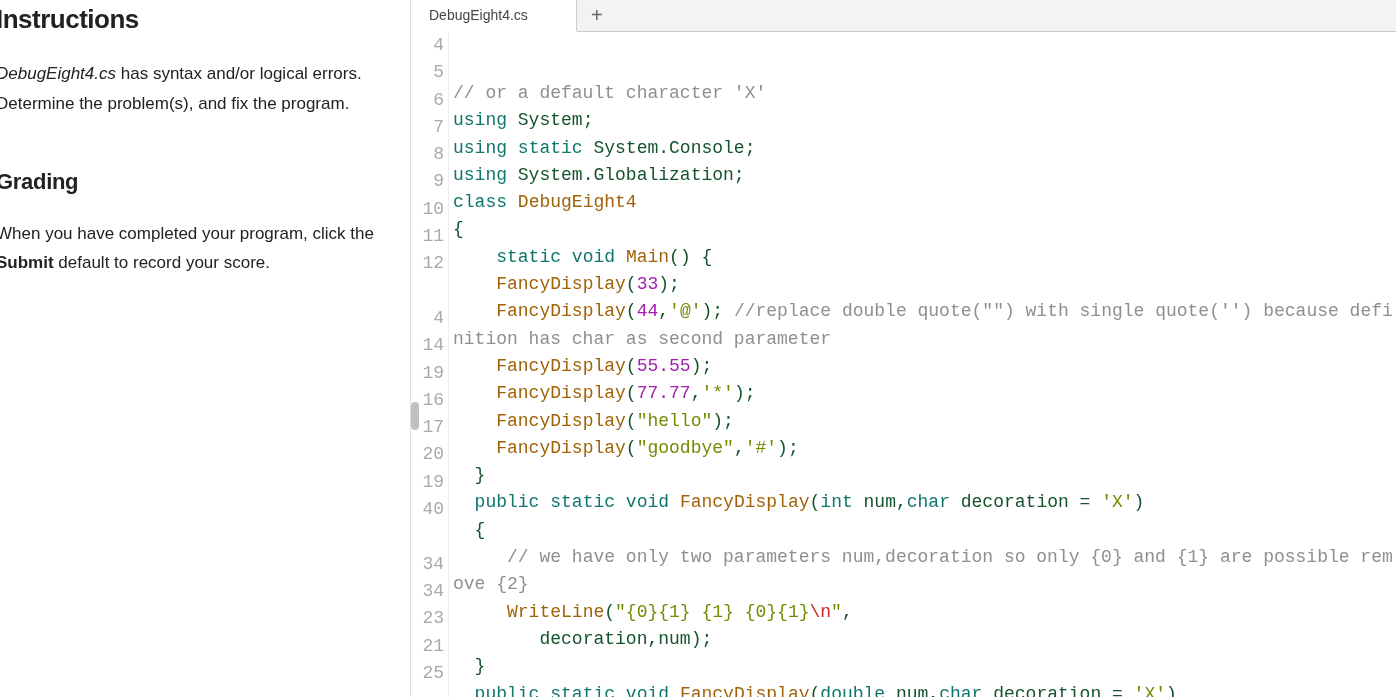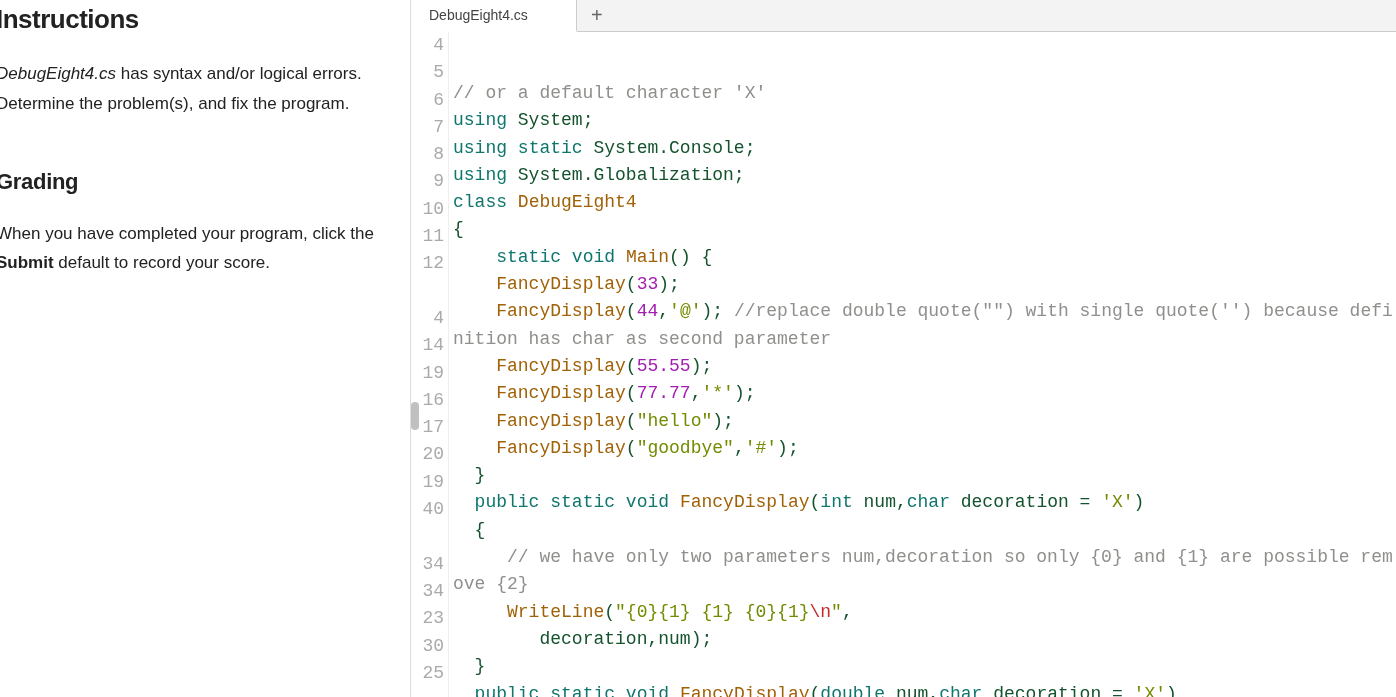--- a/index.html
+++ b/index.html
@@ -118,20 +118,20 @@
           <div>19</div>
           <div>16</div>
           <div>17</div>
           <div>20</div>
           <div>19</div>
           <div>40</div>
           <div class="wrap-blank"></div>
           <div>34</div>
           <div>34</div>
           <div>23</div>
-          <div>30</div>
+          <div>21</div>
           <div>25</div>
         </div>
       <div class="code" id="code"><span class="line"><span class="c-comment">// or a default character 'X'</span></span><span class="line"><span class="c-keyword">using</span><span class="c-plain"> System;</span></span><span class="line"><span class="c-keyword">using</span><span class="c-plain"> </span><span class="c-keyword">static</span><span class="c-plain"> System.Console;</span></span><span class="line"><span class="c-keyword">using</span><span class="c-plain"> System.Globalization;</span></span><span class="line"><span class="c-keyword">class</span><span class="c-plain"> </span><span class="c-ident">DebugEight4</span></span><span class="line"><span class="c-plain">{</span></span><span class="line"><span class="c-plain">    </span><span class="c-keyword">static</span><span class="c-plain"> </span><span class="c-keyword">void</span><span class="c-plain"> </span><span class="c-ident">Main</span><span class="c-plain">() {</span></span><span class="line"><span class="c-plain">    </span><span class="c-ident">FancyDisplay</span><span class="c-plain">(</span><span class="c-num">33</span><span class="c-plain">);</span></span><span class="line"><span class="c-plain">    </span><span class="c-ident">FancyDisplay</span><span class="c-plain">(</span><span class="c-num">44</span><span class="c-plain">,</span><span class="c-char">'@'</span><span class="c-plain">); </span><span class="c-comment">//replace double quote("") with single quote('') because definition has char as second parameter</span></span><span class="line"><span class="c-plain">    </span><span class="c-ident">FancyDisplay</span><span class="c-plain">(</span><span class="c-num">55.55</span><span class="c-plain">);</span></span><span class="line"><span class="c-plain">    </span><span class="c-ident">FancyDisplay</span><span class="c-plain">(</span><span class="c-num">77.77</span><span class="c-plain">,</span><span class="c-char">'*'</span><span class="c-plain">);</span></span><span class="line"><span class="c-plain">    </span><span class="c-ident">FancyDisplay</span><span class="c-plain">(</span><span class="c-str">"hello"</span><span class="c-plain">);</span></span><span class="line"><span class="c-plain">    </span><span class="c-ident">FancyDisplay</span><span class="c-plain">(</span><span class="c-str">"goodbye"</span><span class="c-plain">,</span><span class="c-char">'#'</span><span class="c-plain">);</span></span><span class="line"><span class="c-plain">  }</span></span><span class="line"><span class="c-plain">  </span><span class="c-keyword">public</span><span class="c-plain"> </span><span class="c-keyword">static</span><span class="c-plain"> </span><span class="c-keyword">void</span><span class="c-plain"> </span><span class="c-ident">FancyDisplay</span><span class="c-plain">(</span><span class="c-keyword">int</span><span class="c-plain"> num,</span><span class="c-keyword">char</span><span class="c-plain"> decoration = </span><span class="c-char">'X'</span><span class="c-plain">)</span></span><span class="line"><span class="c-plain">  {</span></span><span class="line"><span class="c-plain">     </span><span class="c-comment">// we have only two parameters num,decoration so only {0} and {1} are possible remove {2}</span></span><span class="line"><span class="c-plain">     </span><span class="c-ident">WriteLine</span><span class="c-plain">(</span><span class="c-str">"{0}{1} {1} {0}{1}</span><span class="c-esc">\n</span><span class="c-str">"</span><span class="c-plain">,</span></span><span class="line"><span class="c-plain">        decoration,num);</span></span><span class="line"><span class="c-plain">  }</span></span><span class="line"><span class="c-plain">  </span><span class="c-keyword">public</span><span class="c-plain"> </span><span class="c-keyword">static</span><span class="c-plain"> </span><span class="c-keyword">void</span><span class="c-plain"> </span><span class="c-ident">FancyDisplay</span><span class="c-plain">(</span><span class="c-keyword">double</span><span class="c-plain"> num,</span><span class="c-keyword">char</span><span class="c-plain"> decoration = </span><span class="c-char">'X'</span><span class="c-plain">)</span></span><span class="line"><span class="c-plain">  {</span></span></div>
     </div>
   </div>
 
 </div>
 
 </body></html>

